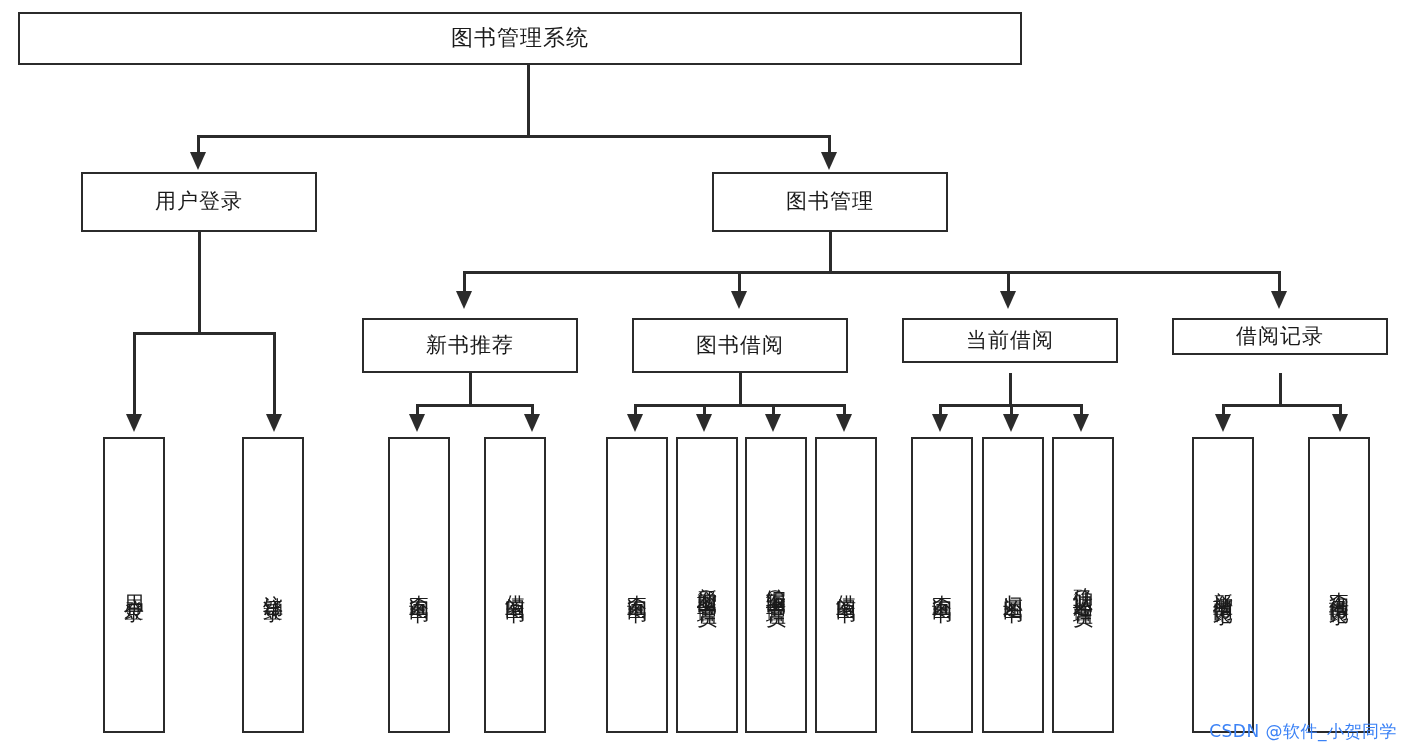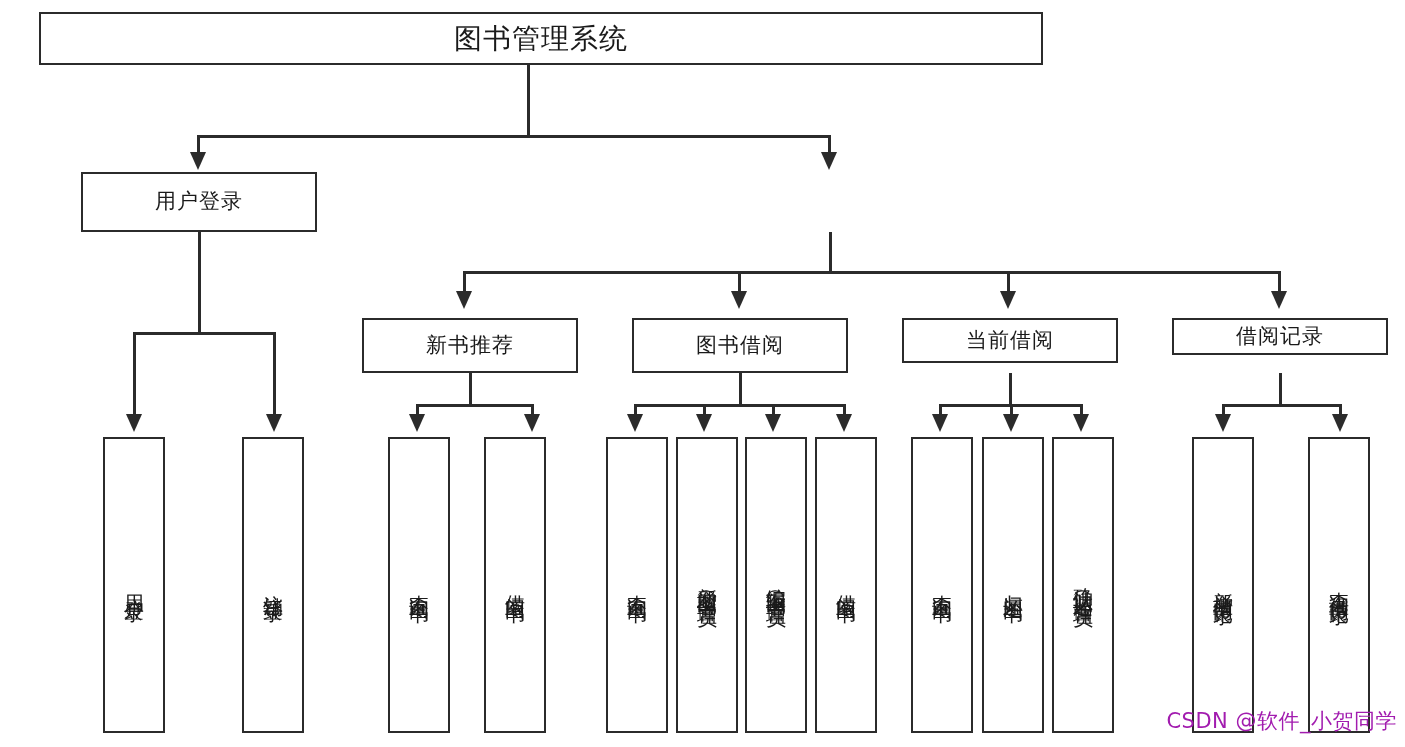--- a/index.html
+++ b/index.html
@@ -28,22 +28,21 @@
     align-items: center;
     justify-content: center;
     color: #1a1a1a;
   }
   .node.horiz {
     font-size: 21px;
     letter-spacing: 1px;
     line-height: 1.2;
   }
   .node.root {
-    font-size: 28px;
-    margin-left: 21px;
+    font-size: 22px;
   }
   
   .node.vert {
     font-size: 20px;
     letter-spacing: 1px;
   }
   .node.vert .vtext {
     writing-mode: vertical-rl;
     text-orientation: upright;
     line-height: 1.25;
@@ -67,23 +66,23 @@
     width: 0;
     height: 0;
     border-left: 8px solid transparent;
     border-right: 8px solid transparent;
     border-top: 18px solid #2b2b2b;
   }
   
   #watermark {
     position: absolute;
     right: 8px;
-    bottom: 12px;
-    font-size: 21px;
-    color: #a21caf;
+    bottom: 4px;
+    font-size: 17px;
+    color: #3b82f6;
     white-space: nowrap;
     letter-spacing: 0.5px;
     pointer-events: none;
   }
 </style>
 </head>
 <body>
 
 <div id="canvas">
 
@@ -98,20 +97,23 @@
   <div class="vline" style="left:197px; top:135px; height:22px;"></div>
   <div class="arrow" style="left:190px; top:152px;"></div>
 
   <div class="vline" style="left:828px; top:135px; height:22px;"></div>
   <div class="arrow" style="left:821px; top:152px;"></div>
 
   <div class="node horiz" style="left:81px; top:172px; width:236px; height:60px;">
     <span>用户登录</span>
   </div>
 
+  <div class="node horiz" style="left:712px; top:172px; width:236px; height:60px;">
+    <span>图书管理</span>
+  </div>
 
   <div class="vline" style="left:198px; top:232px; height:102px;"></div>
   <div class="hline" style="left:133px; top:332px; width:143px;"></div>
   <div class="vline" style="left:133px; top:332px; height:84px;"></div>
   <div class="arrow" style="left:126px; top:414px;"></div>
   <div class="vline" style="left:273px; top:332px; height:84px;"></div>
   <div class="arrow" style="left:266px; top:414px;"></div>
 
   <div class="vline" style="left:829px; top:232px; height:42px;"></div>
   <div class="hline" style="left:463px; top:271px; width:817px;"></div>

